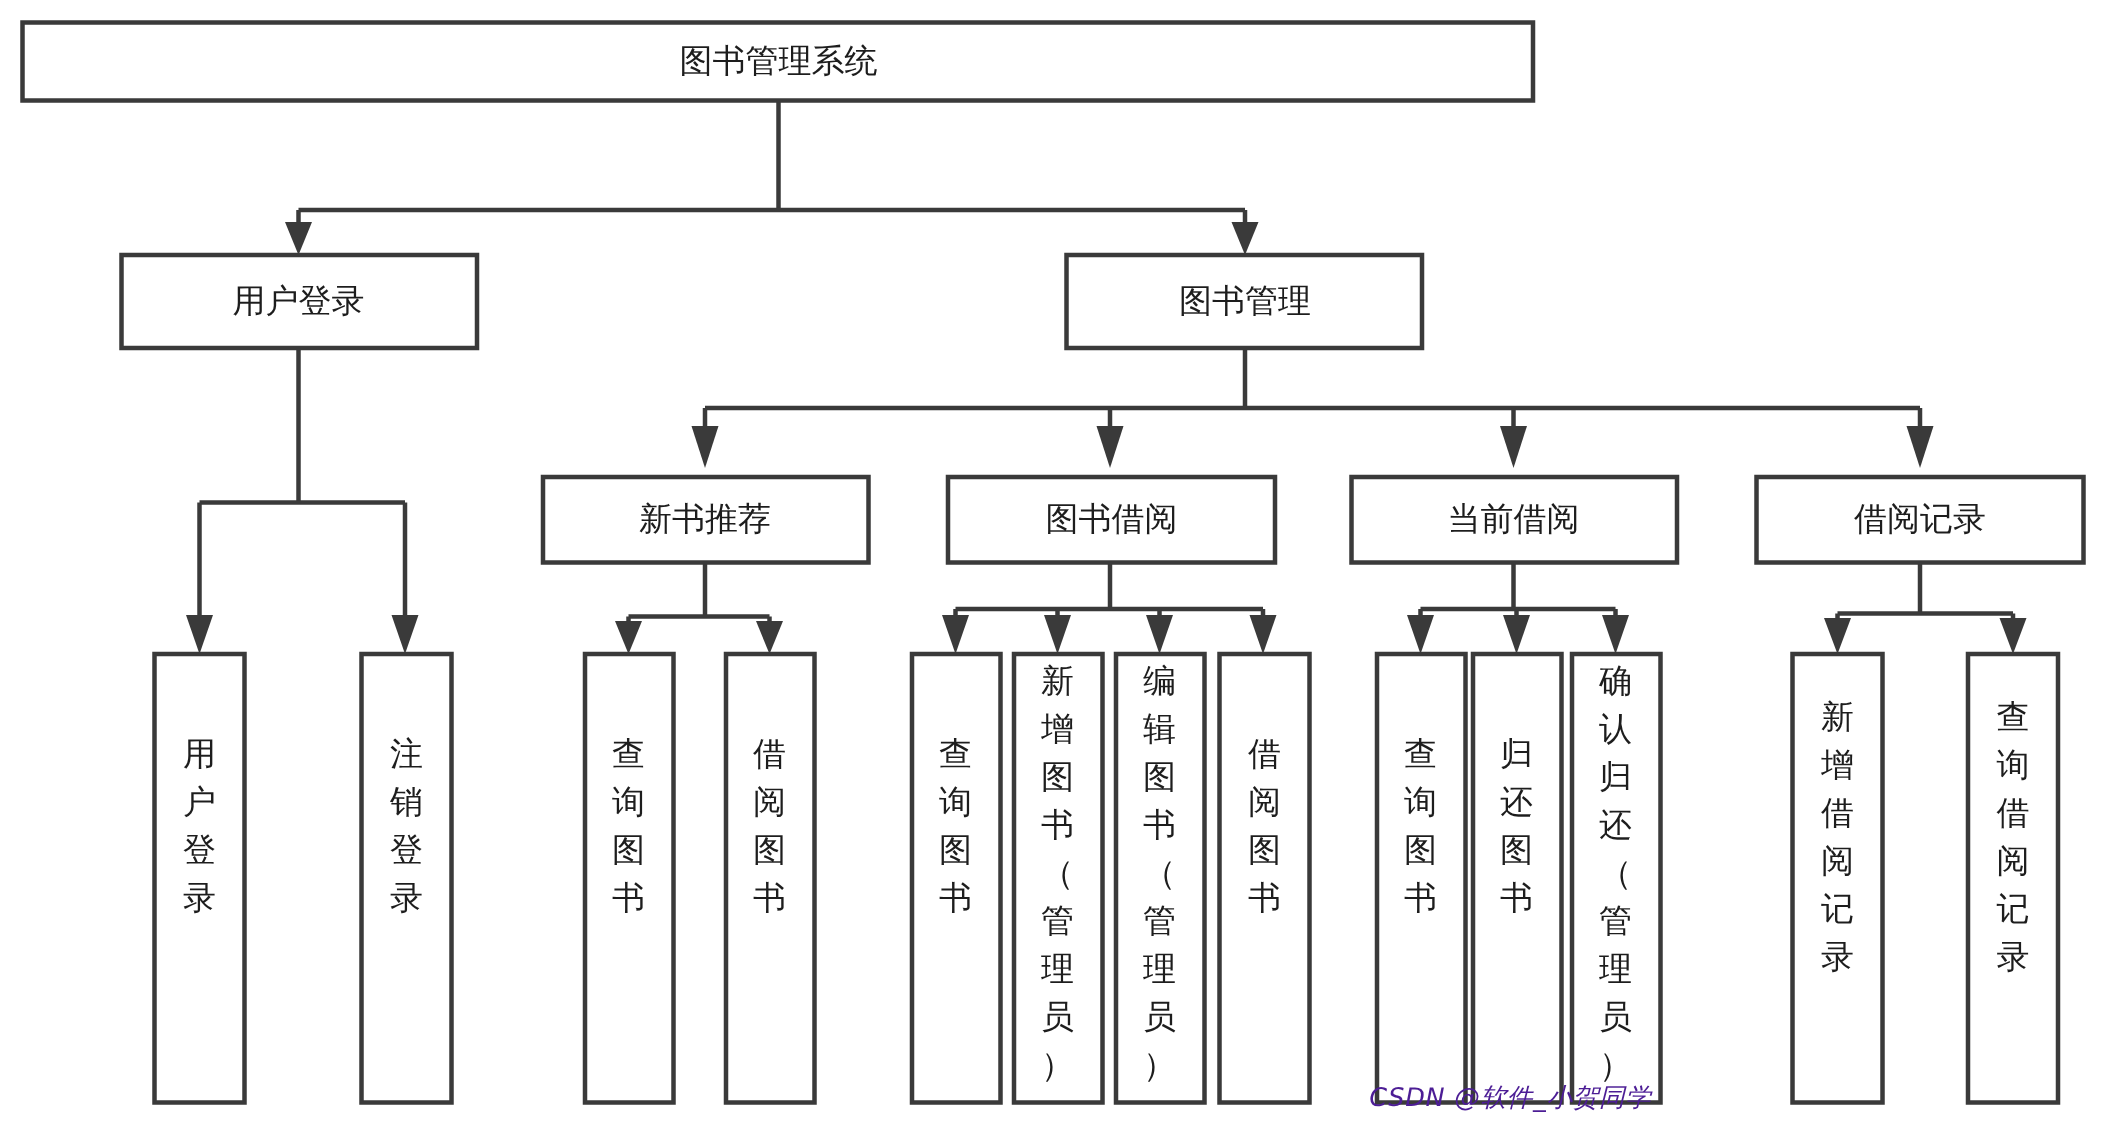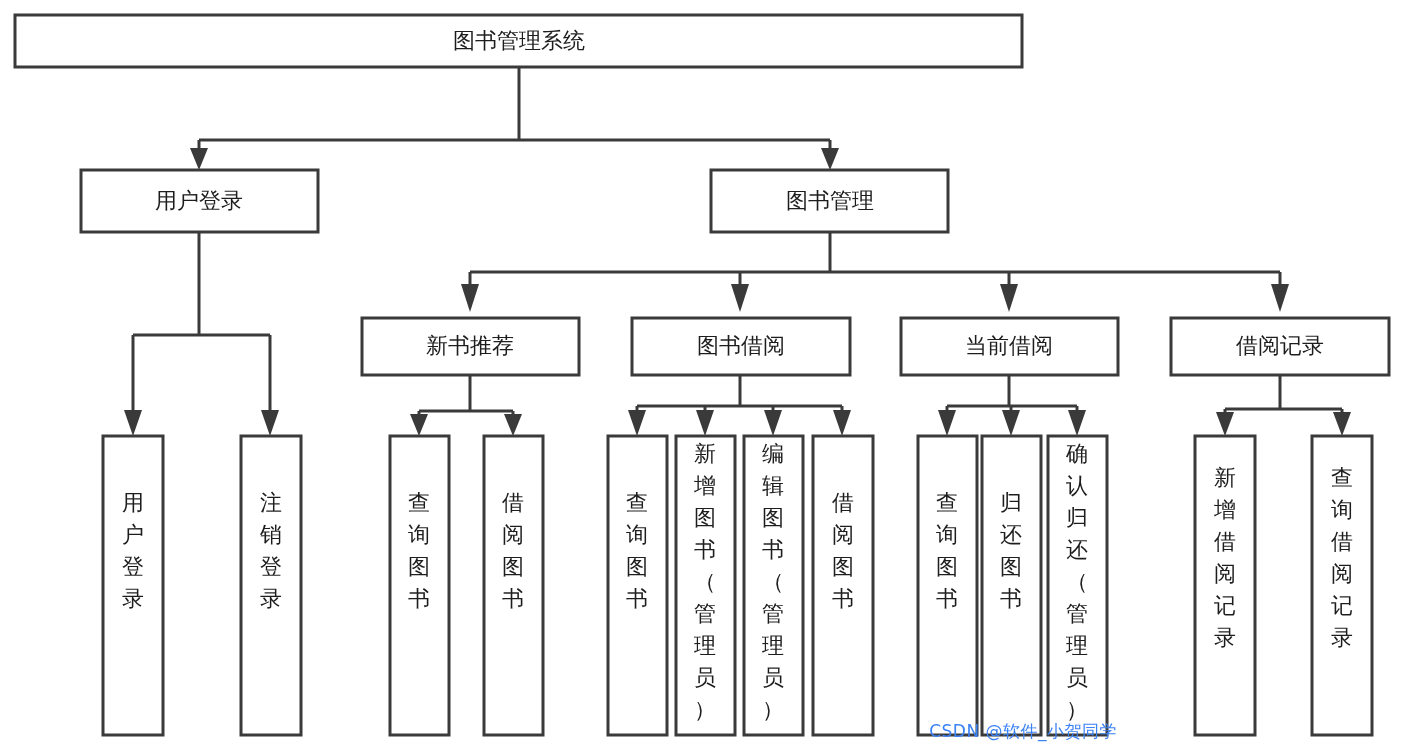--- a/index.html
+++ b/index.html
@@ -51,28 +51,29 @@
     dominant-baseline: middle;
   }
   .node-label-v {
     font-family: "DejaVu Sans", "Liberation Sans", sans-serif;
     font-size: 22px;
     fill: #1d1d1d;
     text-anchor: middle;
   }
   .watermark-text {
     position: absolute;
-    right: 8px;
+    right: 24px;
     bottom: 4px;
     font-family: "DejaVu Sans", "Liberation Sans", sans-serif;
     font-size: 17px;
-    color: #3b82f6;
+    color: #4c1d95;
     white-space: nowrap;
     letter-spacing: 0.5px;
     user-select: none;
+    font-style: italic;
   }
 </style>
 </head>
 <body>
 
 <div id="diagram-root">
 
   <svg id="flowchart" viewBox="0 0 1405 747">
 
     <g>

